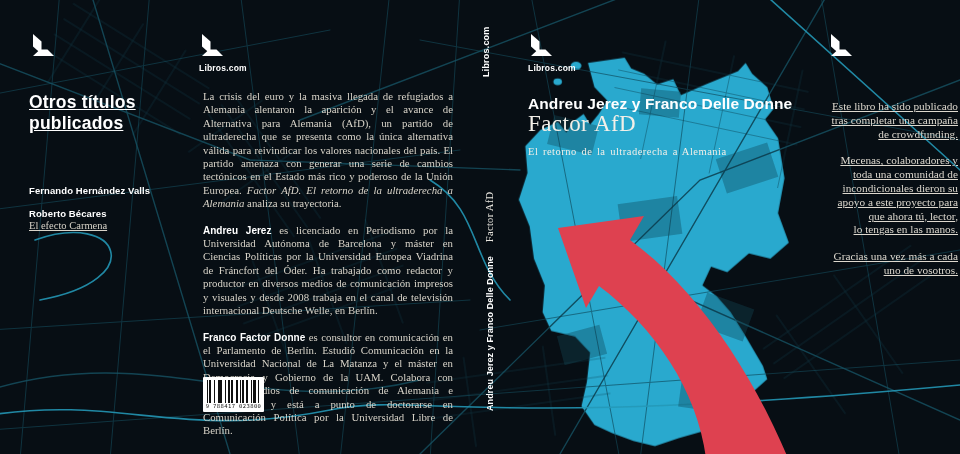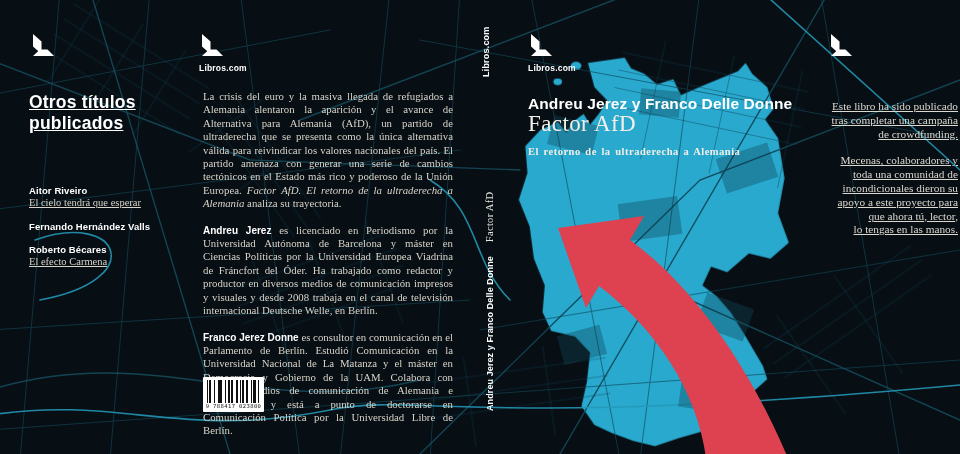--- a/index.html
+++ b/index.html
@@ -38,21 +38,21 @@
   
   .spine-rot{transform-origin:0 0;transform:rotate(-90deg);white-space:nowrap;}
   .spine-pub{left:481px;top:77px;font-size:9px;font-weight:bold;color:#fff;letter-spacing:.2px;}
   .spine-main{left:479px;top:411px;}
   .spine-main .sa{font-family:"Liberation Sans",sans-serif;font-weight:bold;font-size:9px;color:#fff;letter-spacing:.1px;}
   .spine-main .st{font-family:"Liberation Serif",serif;font-size:10.5px;color:#e9e6df;margin-left:14px;letter-spacing:.3px;}
 
   
   .fc-author{left:528px;top:95px;font-size:15.5px;letter-spacing:.1px;line-height:17px;}
   .fc-title{left:528px;top:110px;font-family:"Liberation Serif",serif;font-size:23px;color:#f2efe8;letter-spacing:.4px;line-height:27px;font-weight:normal;}
-  .fc-subtitle{left:528px;top:146px;font-family:"Liberation Serif",serif;font-weight:bold;font-size:10.5px;color:#f2efe8;letter-spacing:.5px;word-spacing:1.5px;}
+  .fc-subtitle{left:528px;top:146px;font-family:"Liberation Serif",serif;font-weight:normal;font-size:10.5px;color:#f2efe8;letter-spacing:.5px;word-spacing:1.5px;}
 
   
   .rflap-text{left:828px;top:100px;width:130px;font-size:11.3px;line-height:13.8px;color:#ddd8ce;text-align:right;}
   .rflap-text p{margin:0 0 13px 0;}
 </style>
 </head>
 <body>
 
 <div class="canvas">
 
@@ -141,43 +141,39 @@
   </svg>
 
   <svg class="abs logo-mark" style="left:30px;top:33px;" viewBox="0 0 26 26">
     <path d="M3 1 L11.5 8.5 L11.5 21 L3 13.5 Z" fill="#ffffff"></path>
     <path d="M10 16.5 L17.5 16.5 L24 23 L3 23 Z" fill="#ffffff"></path>
   </svg>
   <div class="abs sans-b flap-heading prelines">Otros títulos
 publicados</div>
   <div class="abs booklist">
     <div class="book">
-      <div class="sans-b ba">Aitor Riveiro</div>
-      <div class="serif bt prelines">El cielo tendrá que esperar</div>
-    </div>
-    <div class="book">
       <div class="sans-b ba">Fernando Hernández Valls</div>
     </div>
     <div class="book">
       <div class="sans-b ba">Roberto Bécares</div>
       <div class="serif bt prelines">El efecto Carmena</div>
     </div>
   </div>
 
   <div class="abs" style="left:199px;top:33px;">
     <svg class="logo-mark" viewBox="0 0 26 26">
       <path d="M3 1 L11.5 8.5 L11.5 21 L3 13.5 Z" fill="#ffffff"></path>
       <path d="M10 16.5 L17.5 16.5 L24 23 L3 23 Z" fill="#ffffff"></path>
     </svg>
     <div class="logo-word">Libros.com</div>
   </div>
   <div class="abs serif synopsis">
     <p><span>La crisis del euro y la masiva llegada de refugiados a Alemania alentaron la aparición y el avance de Alternativa para Alemania (AfD), un partido de ultraderecha que se presenta como la única alternativa válida para reivindicar los valores nacionales del país. El partido amenaza con generar una serie de cambios tectónicos en el Estado más rico y poderoso de la Unión Europea. </span><i>Factor AfD. El retorno de la ultraderecha a Alemania</i><span> analiza su trayectoria.</span></p>
     <p><b>Andreu Jerez</b><span> es licenciado en Periodismo por la Universidad Autónoma de Barcelona y máster en Ciencias Políticas por la Universidad Europea Viadrina de Fráncfort del Óder. Ha trabajado como redactor y productor en diversos medios de comunicación impresos y visuales y desde 2008 trabaja en el canal de televisión internacional Deutsche Welle, en Berlín.</span></p>
-    <p><b>Franco Jerez Donne</b><span> es consultor en comunicación en el Parlamento de Berlín. Estudió Comunicación en la Universidad Nacional de La Matanza y el máster en Democracia y Gobierno de la UAM. Colabora con distintos medios de comunicación de Alemania e Iberoamérica y está a punto de doctorarse en Comunicación Política por la Universidad Libre de Berlín.</span></p>
+    <p><b>Franco Factor Donne</b><span> es consultor en comunicación en el Parlamento de Berlín. Estudió Comunicación en la Universidad Nacional de La Matanza y el máster en Democracia y Gobierno de la UAM. Colabora con distintos medios de comunicación de Alemania e Iberoamérica y está a punto de doctorarse en Comunicación Política por la Universidad Libre de Berlín.</span></p>
   </div>
   <div class="abs barcode">
     <div class="bars"></div>
     <div class="bcnum">9 788417 023800</div>
   </div>
 
   <div class="abs spine-rot spine-pub">Libros.com</div>
   <div class="abs spine-rot spine-main">
     <span class="sa">Andreu Jerez y Franco Delle Donne</span><span class="st">Factor AfD</span>
   </div>
@@ -200,15 +196,17 @@
   <div class="abs serif rflap-text">
     <p class="prelines">Este libro ha sido publicado
 tras completar una campaña
 de crowdfunding.</p>
     <p class="prelines">Mecenas, colaboradores y
 toda una comunidad de
 incondicionales dieron su
 apoyo a este proyecto para
 que ahora tú, lector,
 lo tengas en las manos.</p>
+    <p class="prelines">Gracias una vez más a cada
+uno de vosotros.</p>
   </div>
 
 </div>
 
 </body></html>

